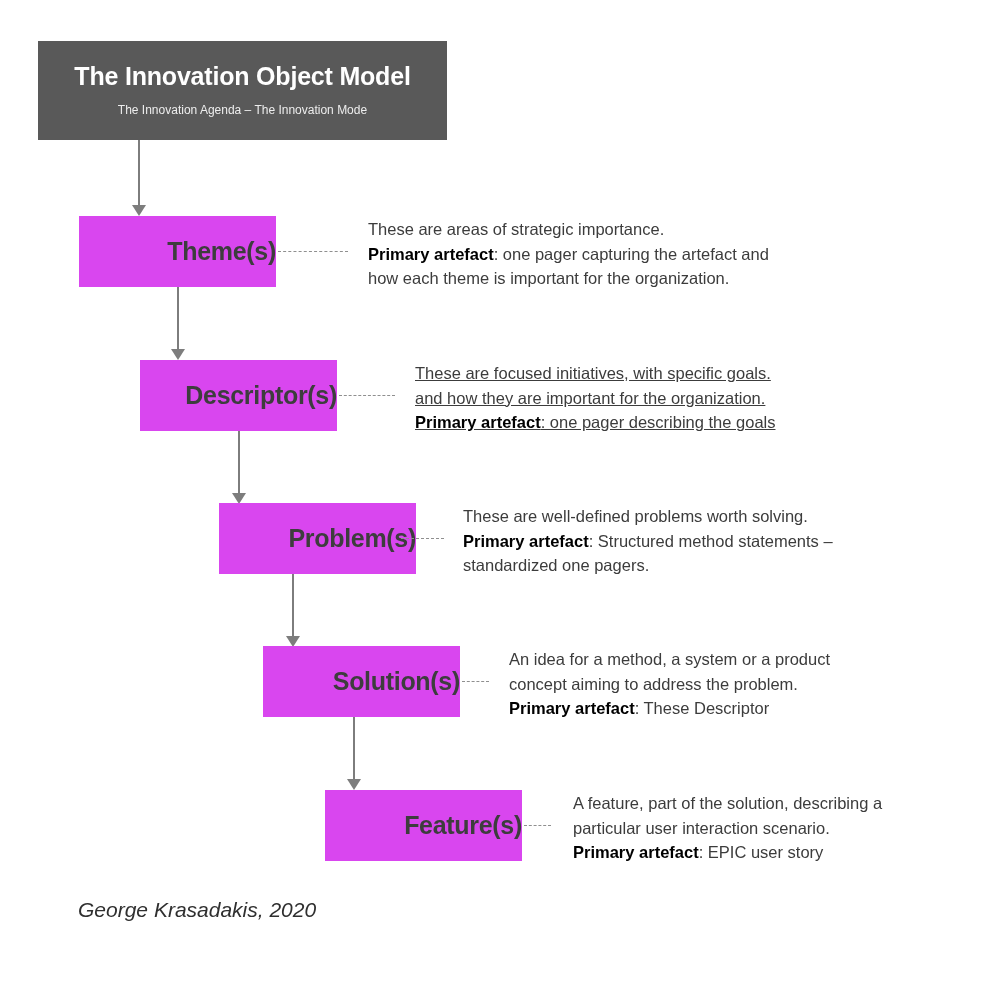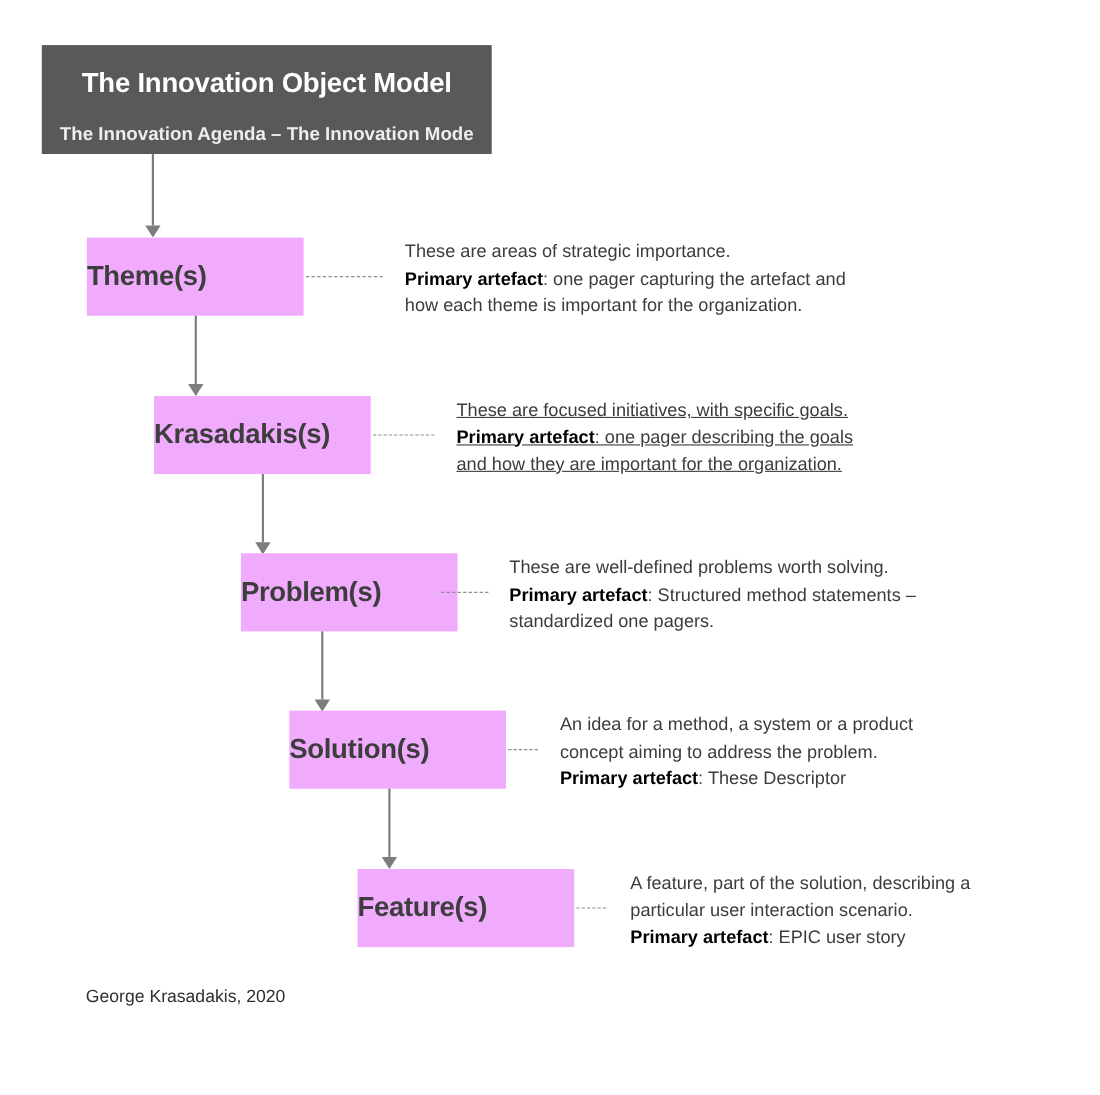--- a/index.html
+++ b/index.html
@@ -38,34 +38,34 @@
   .header-title {
     color: #ffffff;
     font-size: 25px;
     font-weight: bold;
     line-height: 34px;
     letter-spacing: -0.2px;
     white-space: nowrap;
   }
   .header-subtitle {
     color: #ededed;
-    font-size: 17px;
-    font-weight: bold;
+    font-size: 12px;
+    font-weight: normal;
     line-height: 26px;
-    margin-top: 16px;
+    margin-top: 4px;
     white-space: nowrap;
   }
 
   
   .node-box {
     position: absolute;
-    background: #f0abfc;
+    background: #d946ef;
     display: flex;
     align-items: center;
-    justify-content: flex-start;
+    justify-content: flex-end;
   }
   .node-label {
     font-size: 25px;
     font-weight: bold;
     color: #3d3d3d;
     letter-spacing: -0.3px;
     white-space: nowrap;
   }
 
   
@@ -107,23 +107,24 @@
     color: #3c3c3c;
     white-space: nowrap;
   }
   .desc b { font-weight: bold; color: #000000; }
 
   
   .footer-credit {
     position: absolute;
     left: 78px;
     top: 898px;
-    font-size: 16px;
+    font-size: 21px;
     color: #2f2f2f;
     white-space: nowrap;
+    font-style: italic;
   }
 </style>
 </head>
 <body>
 
 <div id="diagram-canvas">
 
   <div class="header-box">
     <div class="header-title">The Innovation Object Model</div>
     <div class="header-subtitle">The Innovation Agenda – The Innovation Mode</div>
@@ -149,32 +150,32 @@
       <b></b><span>how each theme is important for the organization.</span>
     </div>
   </div>
 
   <div class="arrow" style="left:171px; top:287px; width:14px; height:73px;">
     <span class="stem" style="height:62px;"></span>
     <span class="head"></span>
   </div>
 
   <div class="node-box" style="left:140px; top:360px; width:197px; height:71px;">
-    <span class="node-label">Krasadakis(s)</span>
+    <span class="node-label">Descriptor(s)</span>
   </div>
   <div class="leader" style="left:339px; top:395px; width:56px;"></div>
   <div class="desc" style="left:415px; top:361px;text-decoration:underline;">
     <div>
       <b></b><span>These are focused initiatives, with specific goals.</span>
     </div>
     <div>
+      <b></b><span>and how they are important for the organization.</span>
+    </div>
+    <div>
       <b>Primary artefact</b><span>: one pager describing the goals</span>
-    </div>
-    <div>
-      <b></b><span>and how they are important for the organization.</span>
     </div>
   </div>
 
   <div class="arrow" style="left:232px; top:431px; width:14px; height:73px;">
     <span class="stem" style="height:62px;"></span>
     <span class="head"></span>
   </div>
 
   <div class="node-box" style="left:219px; top:503px; width:197px; height:71px;">
     <span class="node-label">Problem(s)</span>

